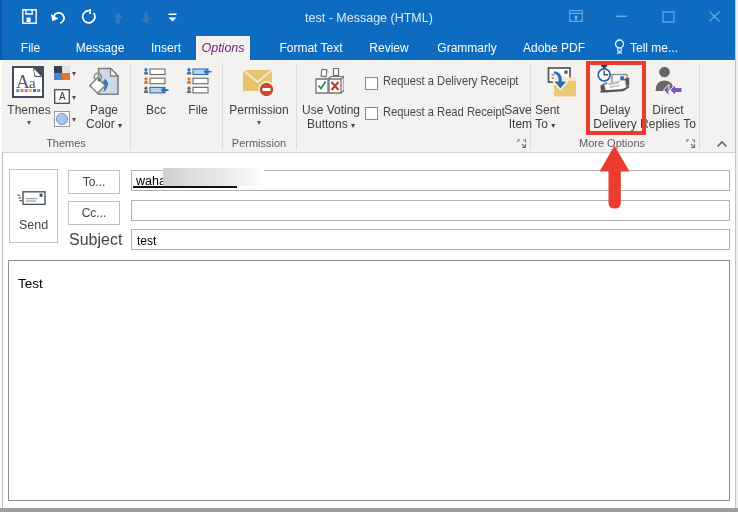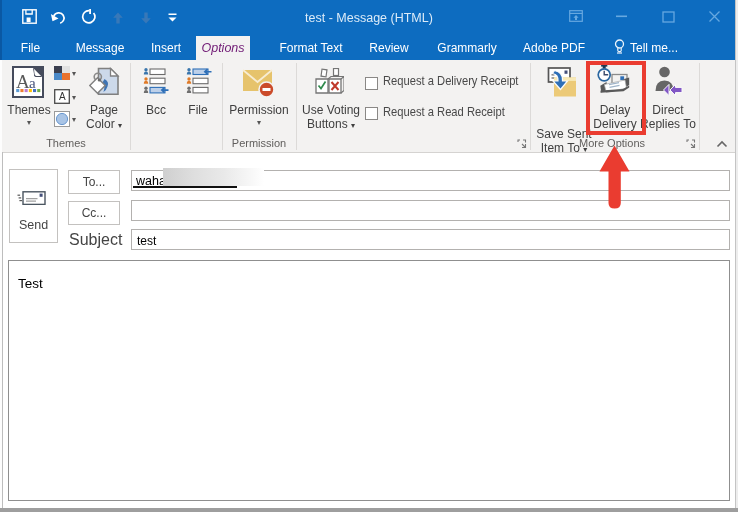--- a/index.html
+++ b/index.html
@@ -236,21 +236,21 @@
   <div class="glabel" style="left:6px;">Themes</div>
   <div class="glabel" style="left:199px;">Permission</div>
   <div class="glabel" style="left:552px;">More Options</div>
 
   <div class="btext" style="left:3px;top:103px;width:52px;">Themes</div>
   <div class="btext" style="left:79px;top:103px;width:50px;">Page<br>Color <span style="font-size:8px;">▾</span></div>
   <div class="btext" style="left:136px;top:103px;width:40px;">Bcc</div>
   <div class="btext" style="left:178px;top:103px;width:40px;">File</div>
   <div class="btext" style="left:224px;top:103px;width:70px;">Permission</div>
   <div class="btext" style="left:300px;top:103px;width:62px;">Use Voting<br>Buttons <span style="font-size:8px;">▾</span></div>
-  <div class="btext" style="left:534px;top:103px;width:60px;margin-top:24px;">Save Sent<br>Item To <span style="font-size:8px;">▾</span></div>
+  <div class="btext" style="left:502px;top:103px;width:60px;">Save Sent<br>Item To <span style="font-size:8px;">▾</span></div>
   <div class="btext" style="left:584px;top:103px;width:62px;">Delay<br>Delivery</div>
   <div class="btext" style="left:638px;top:103px;width:60px;">Direct<br>Replies To</div>
 
   <div class="abs" style="left:365px;top:77px;width:11px;height:11px;border:1px solid #8a8886;background:#fff;"></div>
   <div class="cbtext" style="left:383px;top:73px;">Request a Delivery Receipt</div>
   <div class="abs" style="left:365px;top:107px;width:11px;height:11px;border:1px solid #8a8886;background:#fff;"></div>
   <div class="cbtext" style="left:383px;top:104px;">Request a Read Receipt</div>
 
   <div class="abs" id="composehead"></div>
   <div class="hbtn" id="sendbtn" style="left:9px;top:169px;width:49px;height:74px;"></div>

